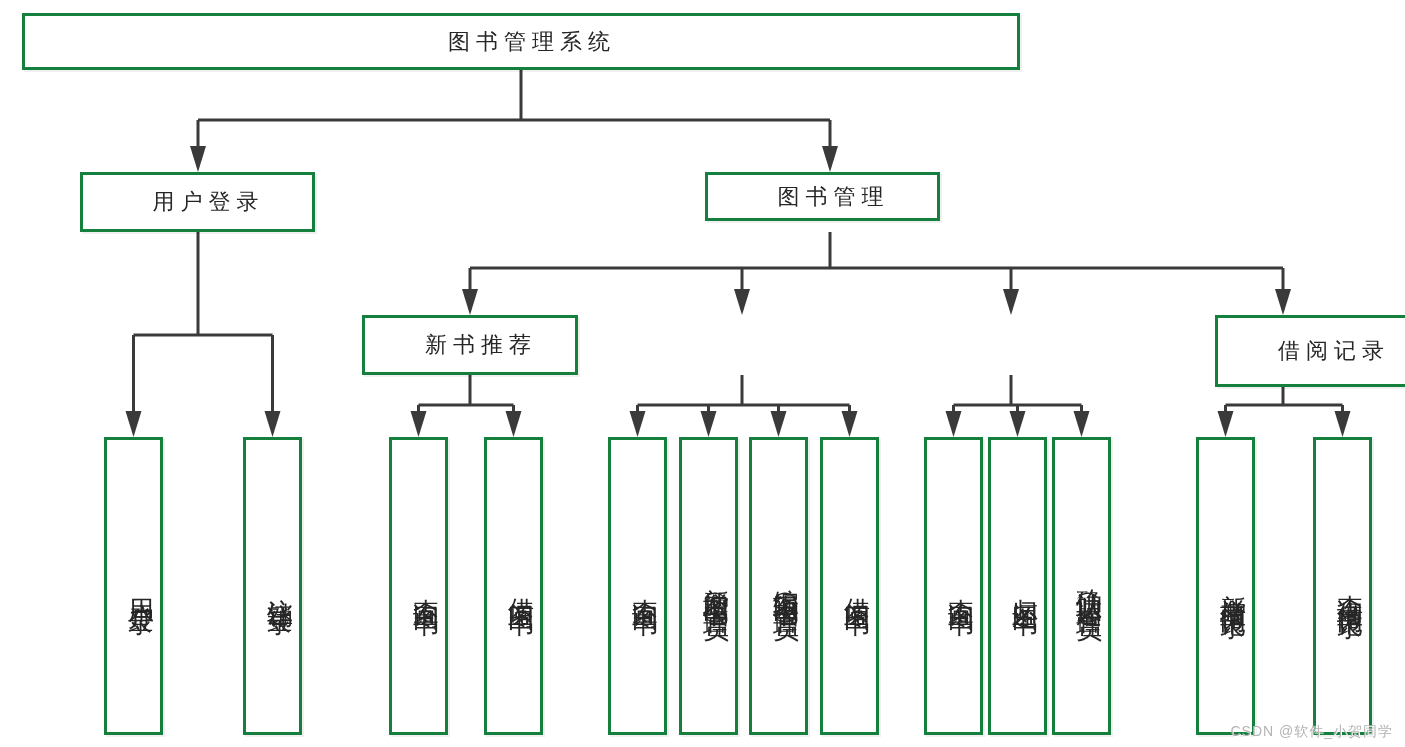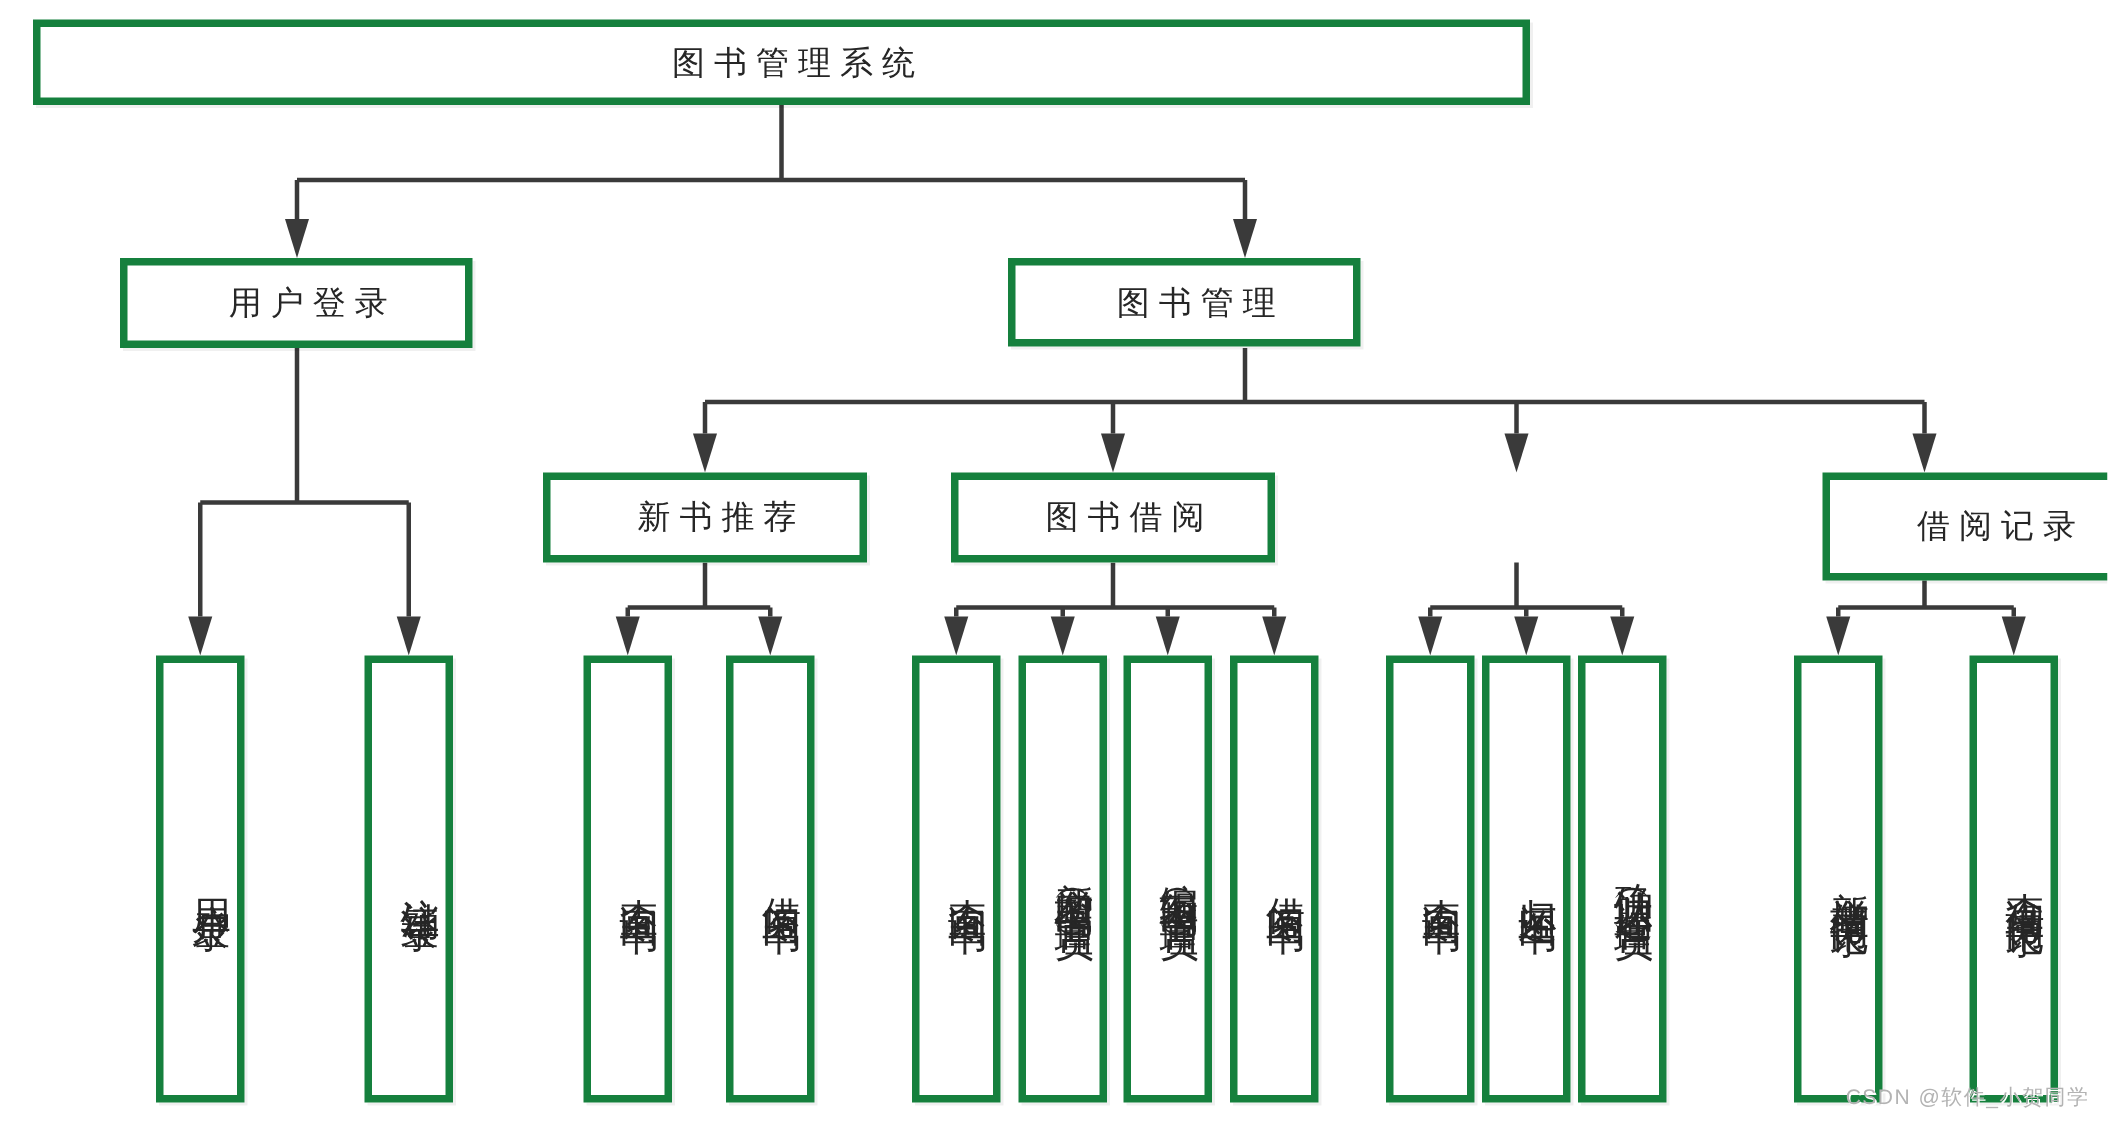--- a/index.html
+++ b/index.html
@@ -10,21 +10,21 @@
     font-family:"Liberation Sans","DejaVu Sans",sans-serif;
     overflow:hidden;
   }
   .connectors{position:absolute;left:0;top:0;z-index:1;}
   .connectors path{stroke:#3a3a3a;stroke-width:3;fill:none;}
   .connectors polygon{fill:#3a3a3a;stroke:none;}
   .node{
     position:absolute;
     box-sizing:border-box;
     background:#ffffff;
-    border:5px solid #15803d;
+    border:3px solid #15803d;
     display:flex;align-items:center;justify-content:center;
     z-index:2;
     box-shadow:2px 2px 0 rgba(0,0,0,0.06);
     padding-left:16px;
   }
   .hbox .lbl{
     color:#262626;font-size:22px;letter-spacing:6px;
     white-space:nowrap;padding-left:6px;
   }
   .vbox .lbl{
@@ -87,29 +87,26 @@
     </g>
   </svg>
 
   <div class="node hbox" style="left:22px;top:13px;width:998px;height:57px">
     <span class="lbl">图书管理系统</span>
   </div>
 
   <div class="node hbox" style="left:80px;top:172px;width:235px;height:60px">
     <span class="lbl">用户登录</span>
   </div>
-  <div class="node hbox" style="left:672px;top:172px;width:235px;height:59px">
+  <div class="node hbox" style="left:705px;top:172px;width:235px;height:49px">
     <span class="lbl">图书管理</span>
   </div>
 
   <div class="node hbox" style="left:362px;top:315px;width:216px;height:60px">
     <span class="lbl">新书推荐</span>
-  </div>
-  <div class="node hbox" style="left:634px;top:315px;width:216px;height:60px">
-    <span class="lbl">图书借阅</span>
   </div>
   <div class="node hbox" style="left:1215px;top:315px;width:216px;height:72px">
     <span class="lbl">借阅记录</span>
   </div>
 
   <div class="node vbox" style="left:104px;top:437px;width:59px;height:298px">
     <span class="lbl">用户登录</span>
   </div>
   <div class="node vbox" style="left:243px;top:437px;width:59px;height:298px">
     <span class="lbl">注销登录</span>

